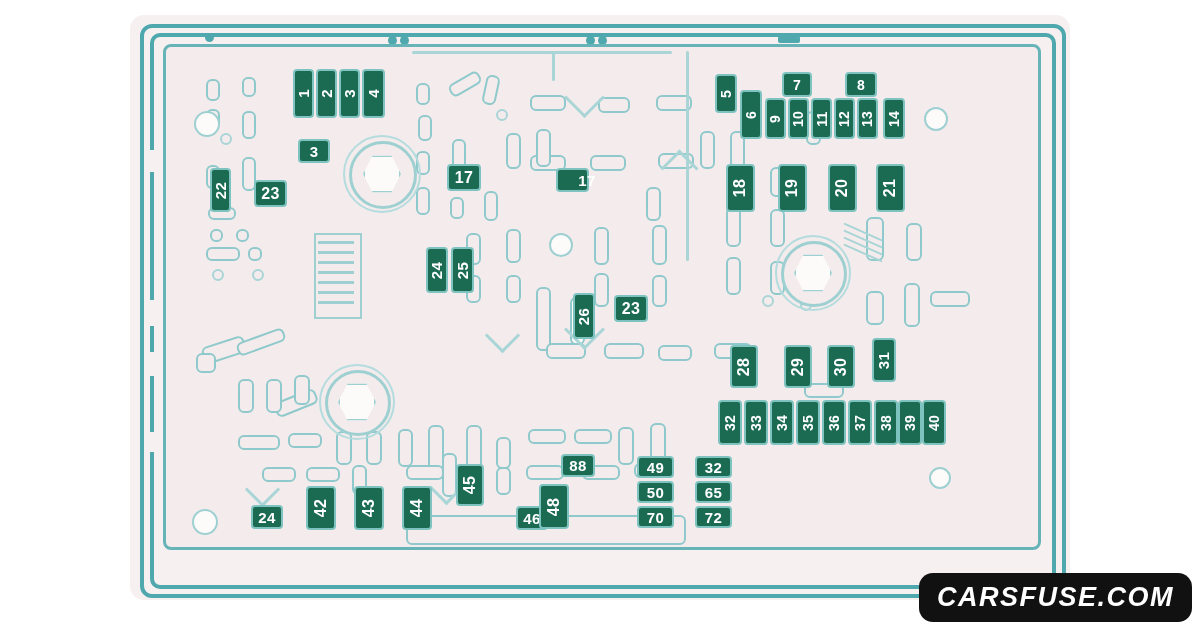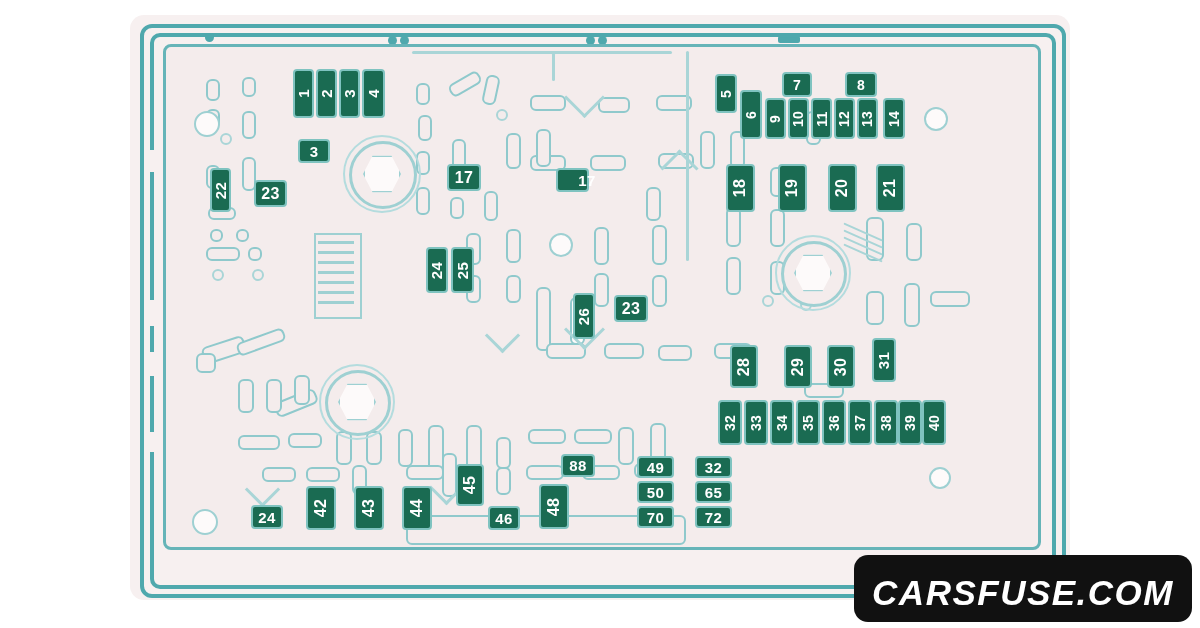--- a/index.html
+++ b/index.html
@@ -50,23 +50,23 @@
     line-height:1;letter-spacing:0.3px;
     box-sizing:border-box;
   }
   .fuse span{display:block;white-space:nowrap;}
   .fuse.vert span{transform:rotate(-90deg);}
 
   
   .wm{
     position:absolute;right:8px;bottom:6px;
     background:#111111;border-radius:14px;
-    padding:18px 18px 9px 18px;
+    padding:9px 18px 9px 18px;
     color:#ffffff;font-weight:bold;font-style:italic;
-    font-size:35px;letter-spacing:1.5px;
+    font-size:27px;letter-spacing:1.5px;
     font-family:"Liberation Sans",sans-serif;
   }
 </style>
 </head>
 <body>
 
 <div id="stage">
 
   <div class="board-outer"></div>
   <div class="frame-a"></div>
@@ -371,21 +371,21 @@
       </div>
       <div class="fuse vert" style="left: 354px; top: 486px; width: 30px; height: 44px; font-size: 16px;">
         <span>43</span>
       </div>
       <div class="fuse vert" style="left: 402px; top: 486px; width: 30px; height: 44px; font-size: 16px;">
         <span>44</span>
       </div>
       <div class="fuse vert" style="left: 456px; top: 464px; width: 28px; height: 42px; font-size: 16px;">
         <span>45</span>
       </div>
-      <div class="fuse" style="left: 488px; top: 506px; width: 32px; height: 24px; font-size: 15px;">
+      <div class="fuse" style="left: 516px; top: 506px; width: 32px; height: 24px; font-size: 15px;">
         <span>46</span>
       </div>
       <div class="fuse" style="left: 561px; top: 454px; width: 34px; height: 23px; font-size: 15px;">
         <span>88</span>
       </div>
       <div class="fuse vert" style="left: 539px; top: 484px; width: 30px; height: 45px; font-size: 16px;">
         <span>48</span>
       </div>
       <div class="fuse" style="left: 637px; top: 456px; width: 37px; height: 22px; font-size: 15px;">
         <span>49</span>

